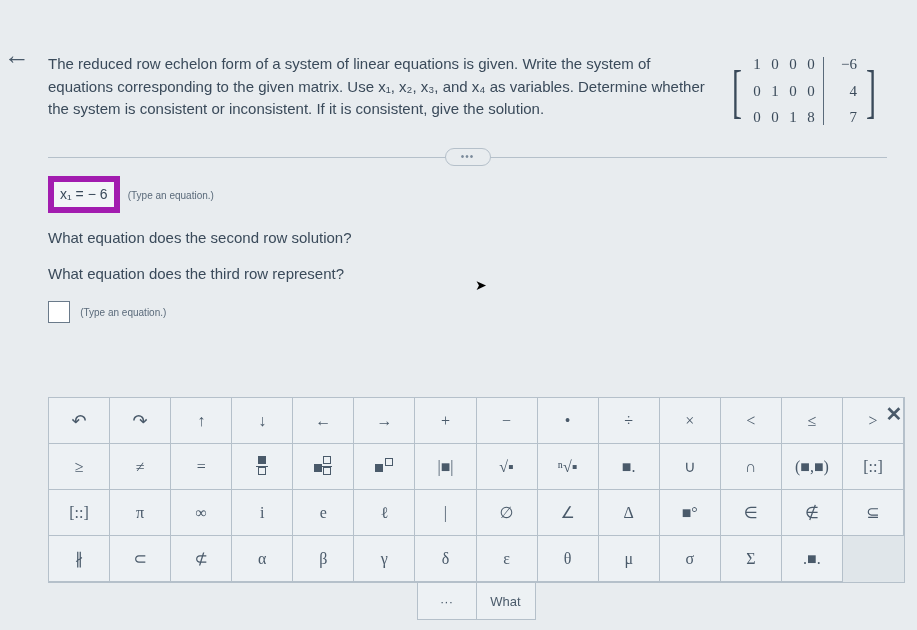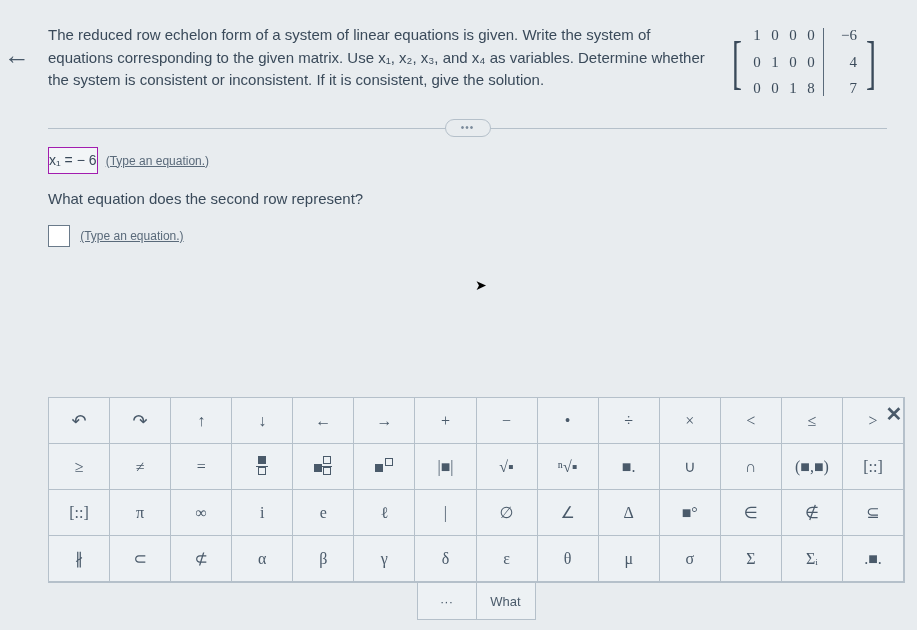--- a/index.html
+++ b/index.html
@@ -21,20 +21,21 @@
     cursor: pointer;
   }
   .content {
     padding: 24px 30px 10px 48px;
     font-size: 15px;
     line-height: 1.5;
   }
   .problem-row {
     display: flex;
     gap: 12px;
+    margin-top: 29px;
   }
   .problem-text {
     flex: 1;
     color: #3a4a5a;
   }
   .matrix {
     display: flex;
     align-items: center;
     font-family: 'Times New Roman', serif;
     font-size: 15px;
@@ -89,39 +90,38 @@
     letter-spacing: 1px;
     color: #7a8a9a;
     cursor: pointer;
   }
   .q-line {
     margin: 14px 0;
     font-size: 15px;
   }
   .answer-box {
     display: inline-block;
-    border: 1px solid #a21caf;
+    border: 6px solid #a21caf;
     background: #f2f5f7;
-    padding: 2px 0;
+    padding: 2px 6px;
     font-size: 14px;
     margin-right: 4px;
   }
   .input-box {
     display: inline-block;
     width: 22px;
     height: 22px;
     border: 1px solid #6a7a8a;
     background: #fff;
     vertical-align: middle;
     margin-right: 6px;
   }
   .hint {
-    font-size: 12px;
+    font-size: 10px;
     color: #5a6a7a;
-    text-decoration: underline;
   }
   .cursor-ptr {
     position: absolute;
     left: 475px;
     top: 277px;
     font-size: 14px;
     color: #000;
     pointer-events: none;
   }
   
@@ -238,23 +238,24 @@
   <div class="hr-wrap">
     <hr class="hr-line">
     <div class="hr-pill">•••</div>
   </div>
 
   <div class="q-line">
     <span class="answer-box">x₁ = − 6</span>
     <span class="hint">(Type an equation.)</span>
   </div>
 
-  <div class="q-line">What equation does the second row represent?</div>
-
-
+  <div class="q-line">What equation does the second row solution?</div>
+
+
+  <div class="q-line">What equation does the third row represent?</div>
 
   <div class="q-line">
     <span class="input-box"></span>
     <span class="hint">(Type an equation.)</span>
   </div>
 </div>
 
 <div class="cursor-ptr">➤</div>
 
 <div class="kbd-wrap">
@@ -329,20 +330,19 @@
       <div class="key">⊄</div>
       <div class="key">α</div>
       <div class="key">β</div>
       <div class="key">γ</div>
       <div class="key">δ</div>
       <div class="key">ε</div>
       <div class="key">θ</div>
       <div class="key">μ</div>
       <div class="key">σ</div>
       <div class="key">Σ</div>
-      <div class="key">Σᵢ</div>
       <div class="key">.■.</div>
     </div>
   <div class="kbd-bottom">
     <div class="key">···</div>
     <div class="key">What</div>
   </div>
 </div>
 
 </body></html>

